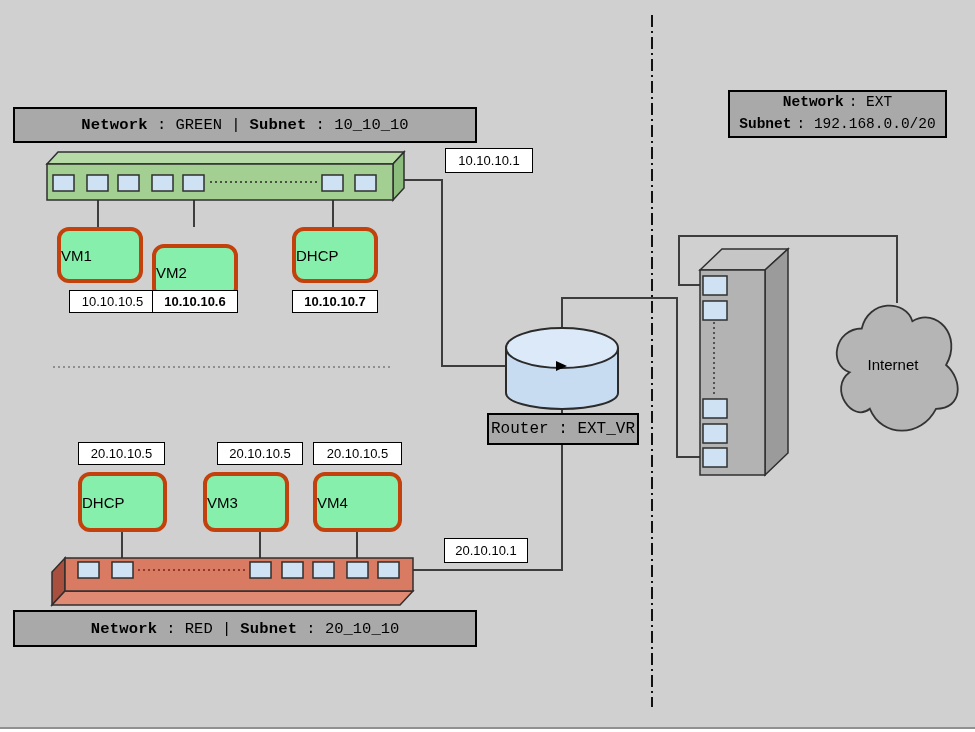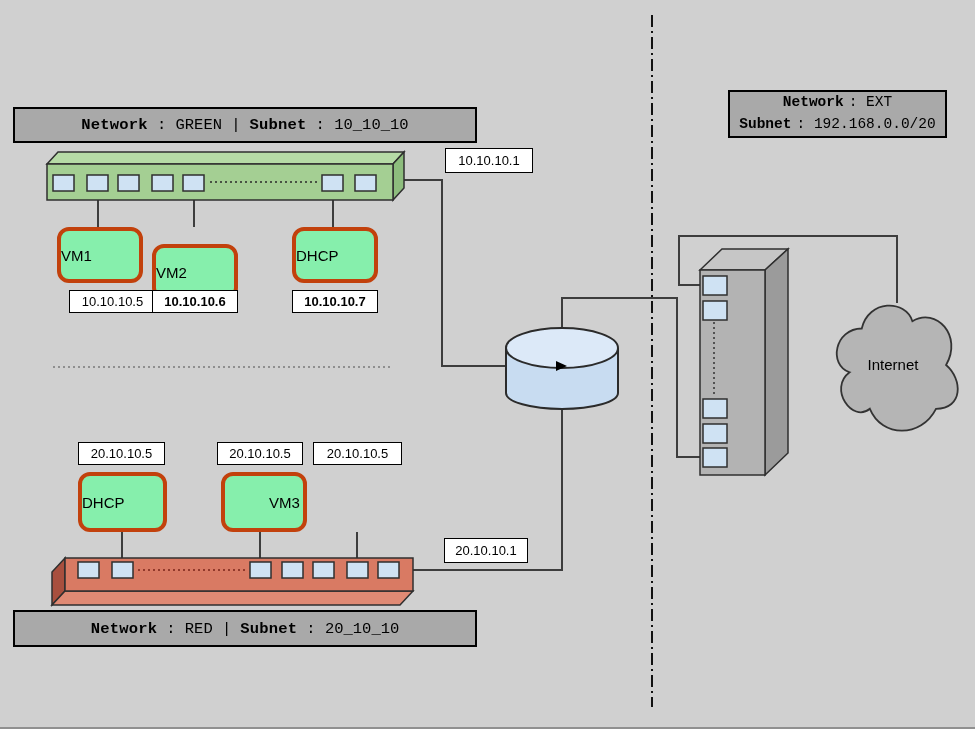--- a/index.html
+++ b/index.html
@@ -159,37 +159,43 @@
     <div class="abs ip-label" style="left:217px;top:442px;width:86px;height:23px;">
       <span>20.10.10.5</span>
     </div>
     <div class="abs ip-label" style="left:313px;top:442px;width:89px;height:23px;">
       <span>20.10.10.5</span>
     </div>
 
     <div class="abs node-box" style="left:78px;top:472px;width:89px;height:60px;">
       <span>DHCP</span>
     </div>
-    <div class="abs node-box" style="left:221px;top:472px;width:86px;height:60px;padding-left:44px;">
+    <div class="abs node-box" style="left:203px;top:472px;width:86px;height:60px;">
       <span>VM3</span>
+    </div>
+    <div class="abs node-box" style="left:313px;top:472px;width:89px;height:60px;">
+      <span>VM4</span>
     </div>
 
     <div class="abs ip-label" style="left:444px;top:538px;width:84px;height:25px;">
       <span>20.10.10.1</span>
     </div>
 
     <div class="abs gray-box" style="left:13px;top:610px;width:464px;height:37px;">
       <div class="hdr-row">
         <b>Network</b>
         <span>: RED |</span>
         <b>Subnet</b>
         <span>: 20_10_10</span>
       </div>
     </div>
 
+    <div class="abs gray-box" style="left:487px;top:413px;width:152px;height:32px;font-size:16px;">
+      <span>Router : EXT_VR</span>
+    </div>
 
     <div class="abs gray-box" style="left:728px;top:90px;width:219px;height:48px;flex-direction:column;">
       <div class="ext-line">
         <b>Network</b>
         <span>: EXT</span>
       </div>
       <div class="ext-line">
         <b>Subnet</b>
         <span>: 192.168.0.0/20</span>
       </div>

